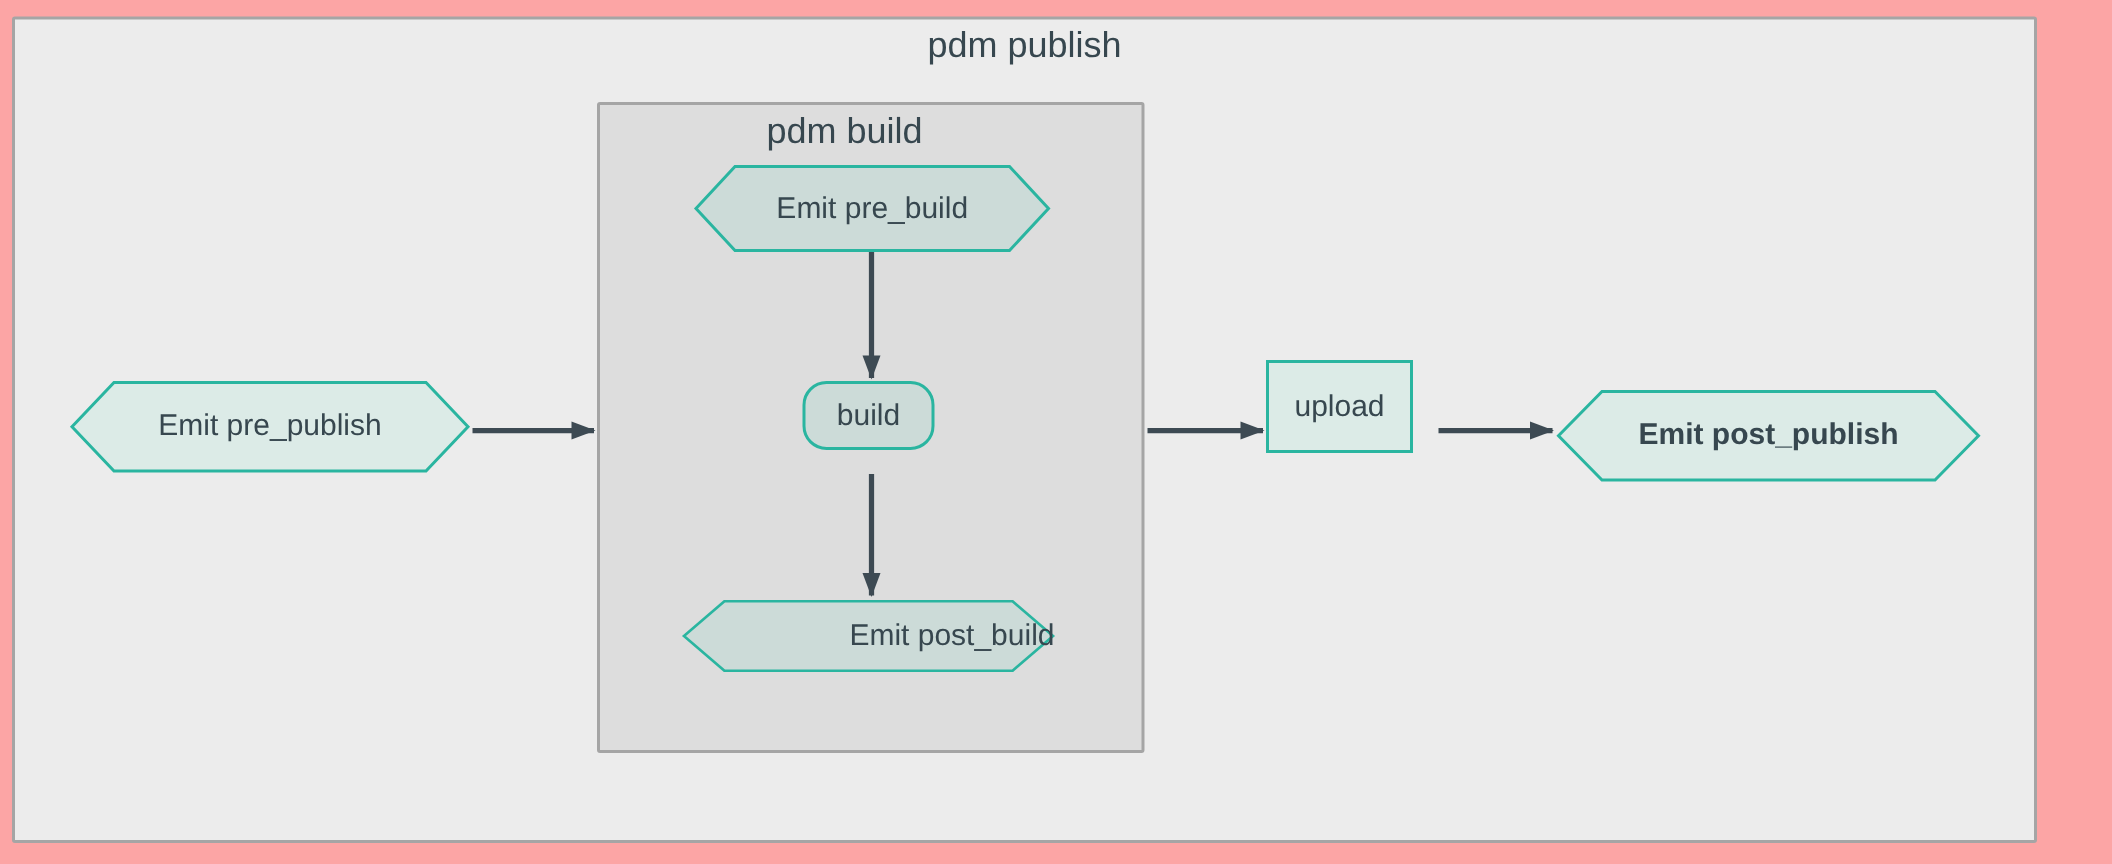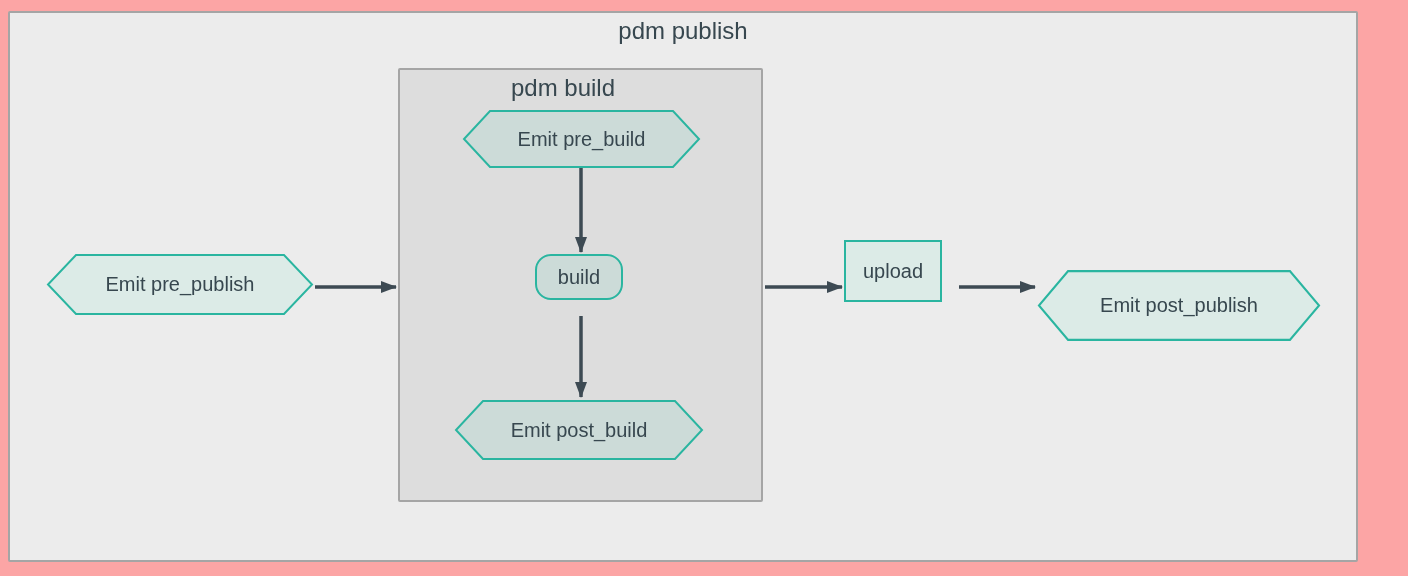--- a/index.html
+++ b/index.html
@@ -73,31 +73,31 @@
     <svg viewBox="0 0 237 58" preserveAspectRatio="none" xmlns="http://www.w3.org/2000/svg">
       <polygon points="27,1 210,1 236,29 210,57 27,57 1,29"></polygon>
     </svg>
     <span class="label">Emit pre_build</span>
   </div>
 
   <div class="node rect fill-dark" style="left:535px;top:254px;width:88px;height:46px;border-radius:16px;">
     <span class="label">build</span>
   </div>
 
-  <div class="node hex fill-dark" style="left:455px;top:400px;width:248px;height:60px;">
+  <div class="node hex fill-dark" style="left:455px;top:400px;width:248px;height:48px;justify-content:flex-end;">
     <svg viewBox="0 0 248 60" preserveAspectRatio="none" xmlns="http://www.w3.org/2000/svg">
       <polygon points="28,1 220,1 247,30 220,59 28,59 1,30"></polygon>
     </svg>
     <span class="label">Emit post_build</span>
   </div>
 
   <div class="node rect fill-light" style="left:844px;top:240px;width:98px;height:62px;">
     <span class="label">upload</span>
   </div>
 
-  <div class="node hex fill-light" style="left:1038px;top:270px;width:282px;height:71px;">
+  <div class="node hex fill-light" style="left:1038px;top:260px;width:282px;height:61px;font-weight:bold;">
     <svg viewBox="0 0 282 61" preserveAspectRatio="none" xmlns="http://www.w3.org/2000/svg">
       <polygon points="30,1 252,1 281,30.5 252,60 30,60 1,30.5"></polygon>
     </svg>
     <span class="label">Emit post_publish</span>
   </div>
 
 </div>
 
 </body></html>

